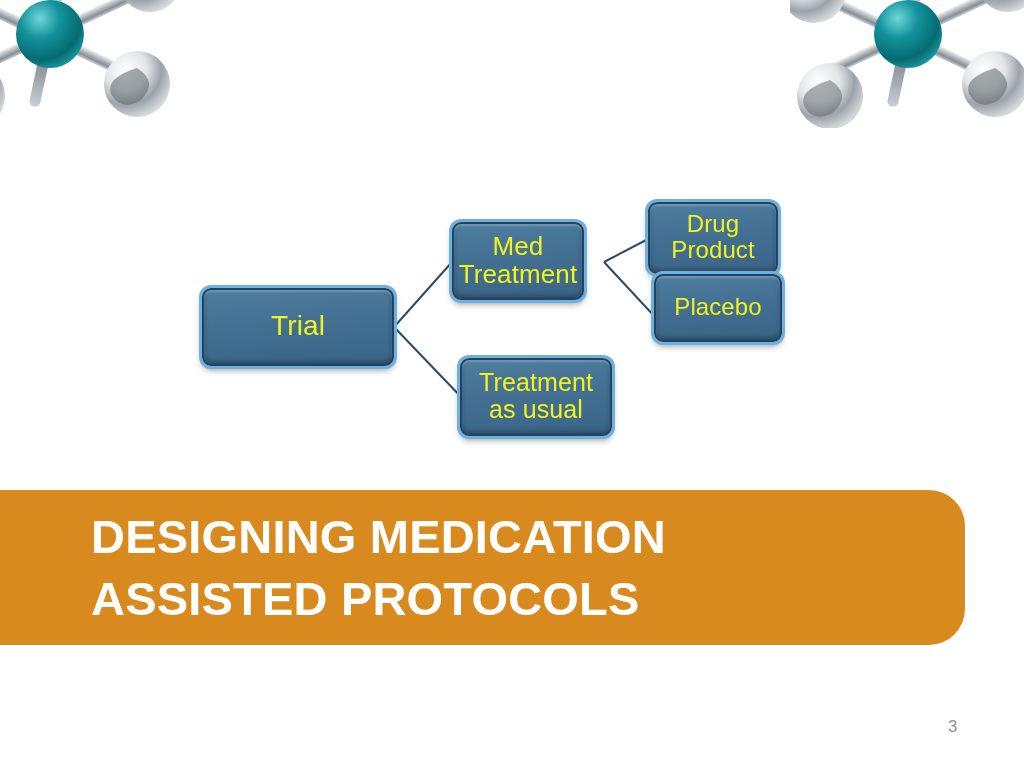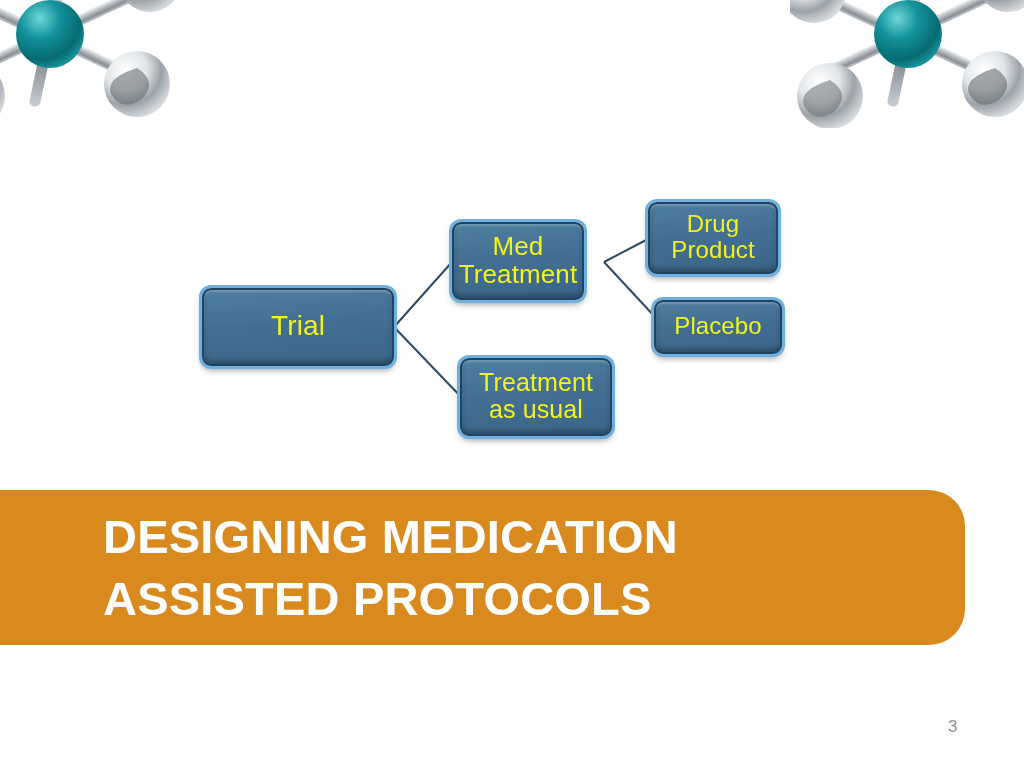--- a/index.html
+++ b/index.html
@@ -89,21 +89,21 @@
 
   #node-med          { left: 452px; top: 222px; width: 132px; height: 78px; }
   #node-med .node-label   { font-size: 26px; margin: 0 -14px; }
 
   #node-tau          { left: 460px; top: 358px; width: 152px; height: 78px; }
   #node-tau .node-label   { font-size: 25px; margin: 0 -10px; }
 
   #node-drug         { left: 648px; top: 202px; width: 130px; height: 72px; }
   #node-drug .node-label  { font-size: 24px; }
 
-  #node-placebo      { left: 654px; top: 300px; width: 128px; height: 54px; justify-content: center; }
+  #node-placebo      { left: 654px; top: 274px; width: 128px; height: 68px; justify-content: center; }
   #node-placebo .node-label { font-size: 24px; }
 
   
   #title-banner {
     position: absolute;
     left: -40px;
     top: 490px;
     width: 1005px;
     height: 155px;
     background: #d98a1f;
@@ -115,21 +115,21 @@
     padding: 0 0 0 131px;
   }
   #title-text {
     color: #ffffff;
     font-family: "Liberation Sans", sans-serif;
     font-weight: bold;
     font-size: 47px;
     line-height: 1.30;
     letter-spacing: 0.2px;
     white-space: pre-line;
-    margin: 12px;
+    margin: 0;
   }
 
   
   #page-number {
     position: absolute;
     left: 948px;
     top: 717px;
     color: #8d8d8d;
     font-family: "Liberation Sans", sans-serif;
     font-size: 17px;

